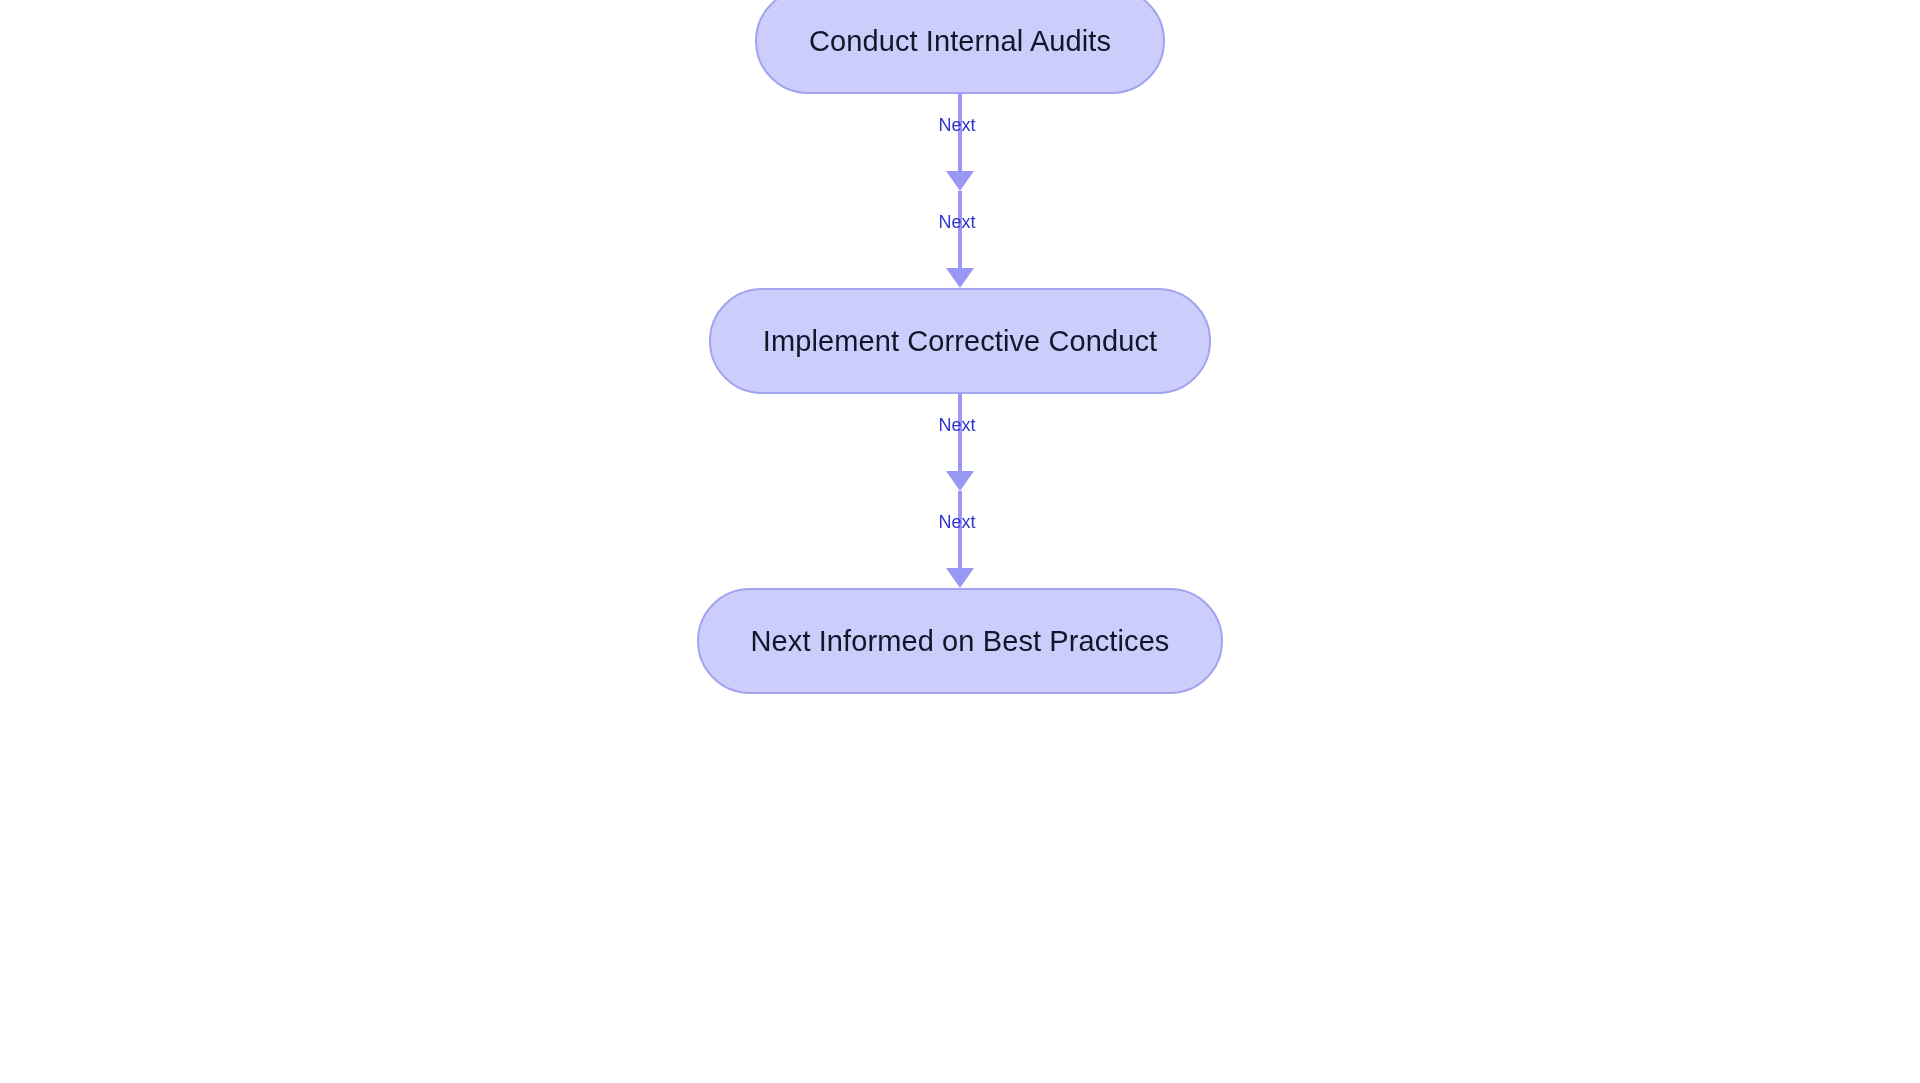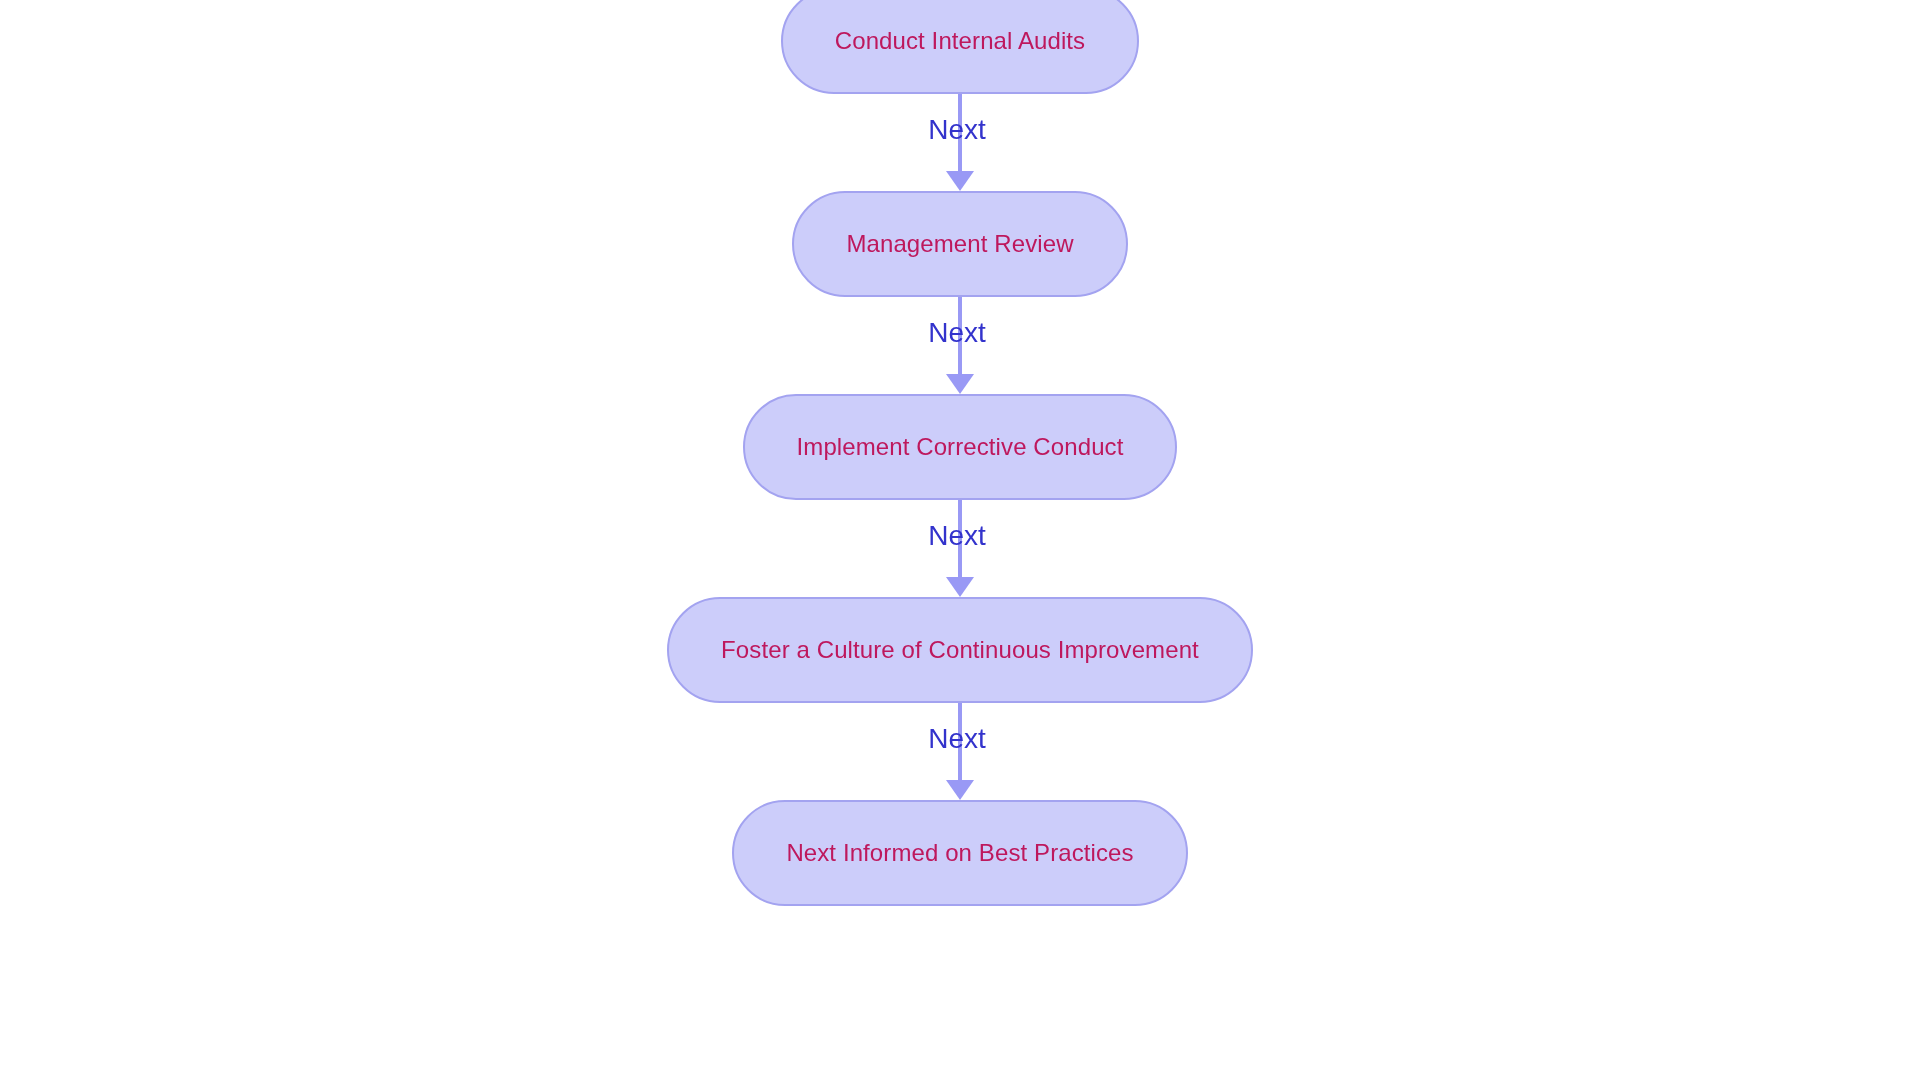--- a/index.html
+++ b/index.html
@@ -40,23 +40,23 @@
     border: 2px solid #a3a3f0;
     border-radius: 53px;
     background: #cccdfa;
     display: flex;
     align-items: center;
     justify-content: center;
     padding: 0 52px;
     z-index: 2;
   }
   .node-label {
-    font-size: 24px;
+    font-size: 29px;
     line-height: 1;
-    color: #be185d;
+    color: #0f172a;
     white-space: nowrap;
     letter-spacing: 0.1px;
   }
 
   
   .connector {
     position: relative;
     width: 240px;
     height: 97px;
     display: flex;
@@ -82,21 +82,21 @@
     border-left: 14px solid transparent;
     border-right: 14px solid transparent;
     border-top: 20px solid #9999f5;
   }
   .connector-label {
     position: absolute;
     top: 22px;
     left: 50%;
     transform: translateX(-50%);
     margin-left: -3px;
-    font-size: 28px;
+    font-size: 18px;
     line-height: 1;
     color: #3333cc;
     white-space: nowrap;
     background: transparent;
   }
 </style>
 </head>
 <body>
 
 <div id="flowchart">
@@ -105,43 +105,37 @@
     <div class="node">
       <span class="node-label">Conduct Internal Audits</span>
     </div>
 
     <div class="connector">
       <div class="connector-line"></div>
       <div class="connector-arrow"></div>
       <span class="connector-label">Next</span>
     </div>
 
-    <div class="node">
-      <span class="node-label">Management Review</span>
-    </div>
 
     <div class="connector">
       <div class="connector-line"></div>
       <div class="connector-arrow"></div>
       <span class="connector-label">Next</span>
     </div>
 
     <div class="node">
       <span class="node-label">Implement Corrective Conduct</span>
     </div>
 
     <div class="connector">
       <div class="connector-line"></div>
       <div class="connector-arrow"></div>
       <span class="connector-label">Next</span>
     </div>
 
-    <div class="node">
-      <span class="node-label">Foster a Culture of Continuous Improvement</span>
-    </div>
 
     <div class="connector">
       <div class="connector-line"></div>
       <div class="connector-arrow"></div>
       <span class="connector-label">Next</span>
     </div>
 
     <div class="node">
       <span class="node-label">Next Informed on Best Practices</span>
     </div>

